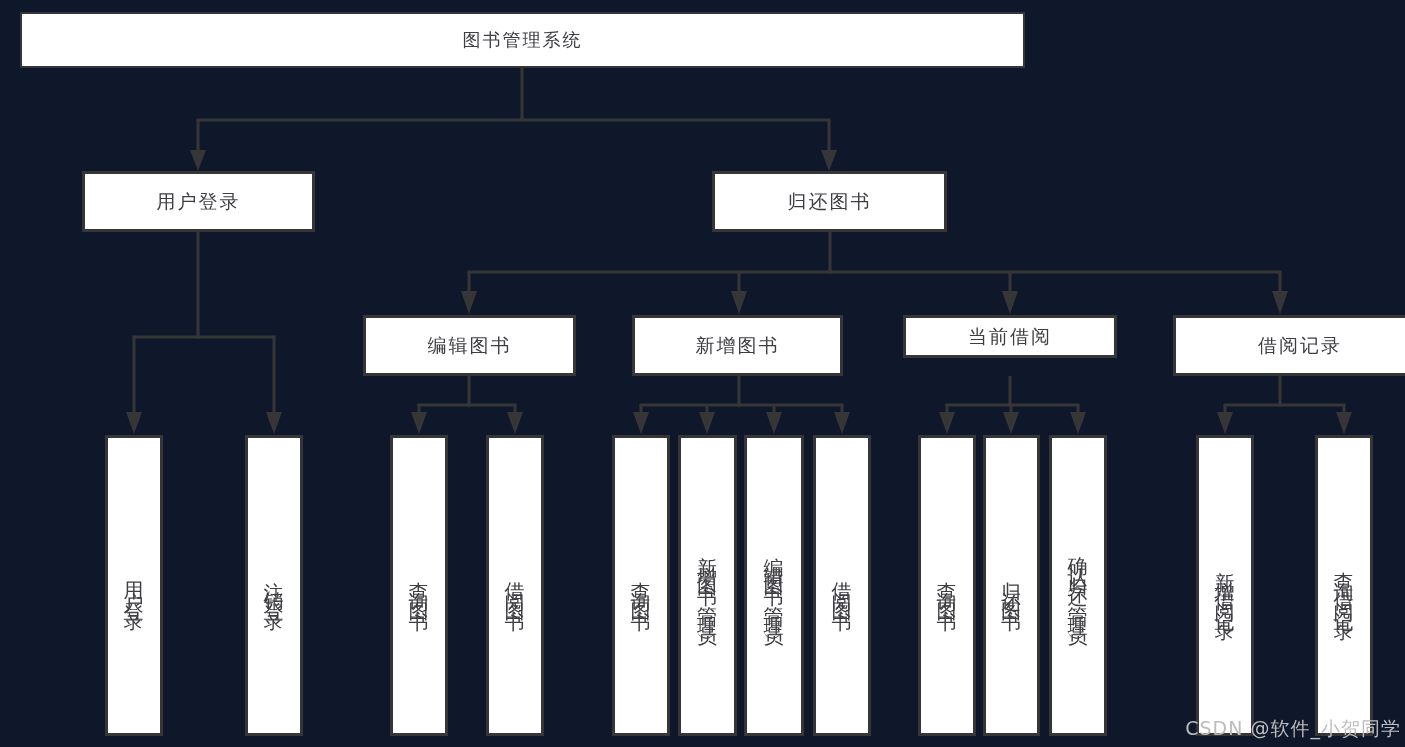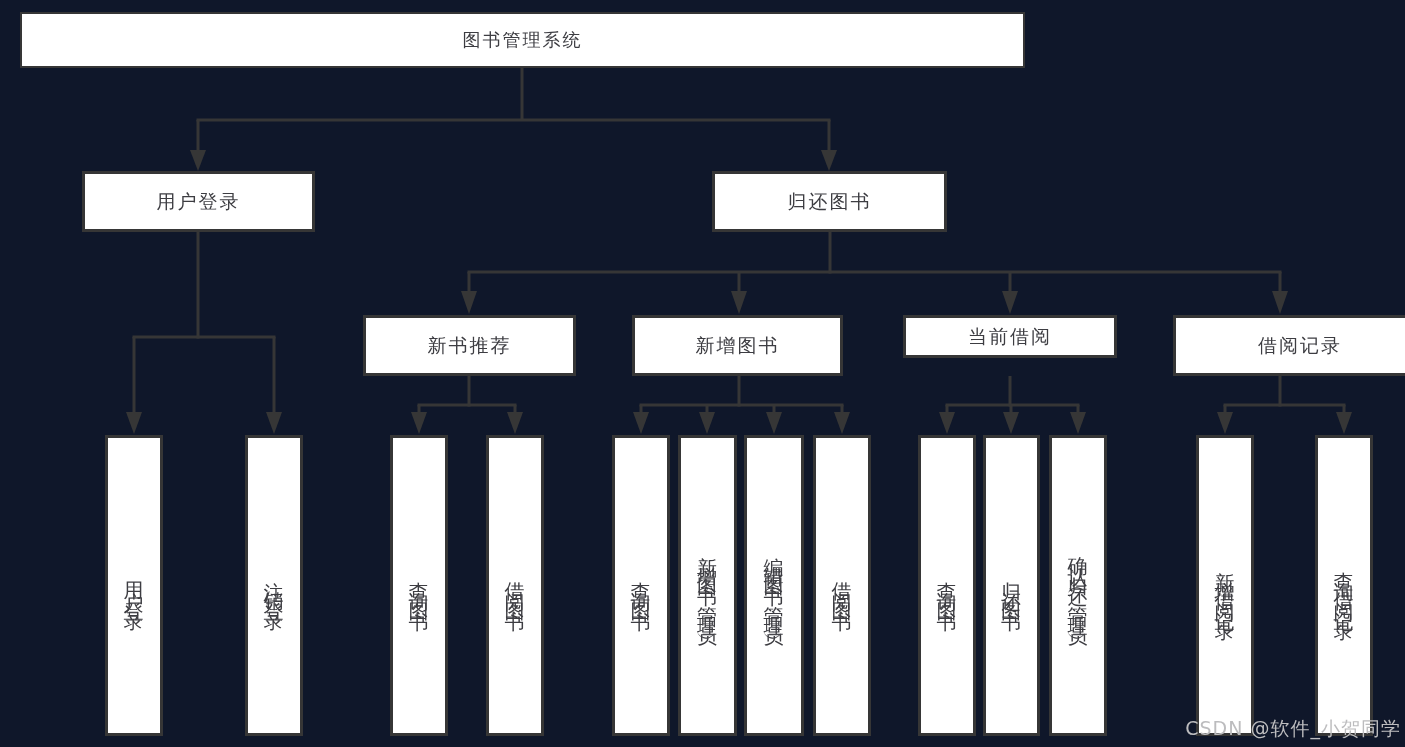--- a/index.html
+++ b/index.html
@@ -104,21 +104,21 @@
       <polygon points="1217,412 1233,412 1225,434"></polygon>
       <polygon points="1336,412 1352,412 1344,434"></polygon>
     </g>
   </svg>
 
   <div class="hnode root" style="left:20px;top:12px;width:1005px;height:56px">图书管理系统</div>
 
   <div class="hnode" style="left:82px;top:171px;width:233px;height:61px">用户登录</div>
   <div class="hnode" style="left:712px;top:171px;width:235px;height:61px">归还图书</div>
 
-  <div class="hnode" style="left:363px;top:315px;width:213px;height:61px">新书推荐</div>
+  <div class="hnode" style="left:363px;top:315px;width:213px;height:61px">编辑图书</div>
   <div class="hnode" style="left:632px;top:315px;width:211px;height:61px">新增图书</div>
   <div class="hnode" style="left:903px;top:315px;width:214px;height:43px">当前借阅</div>
   <div class="hnode" style="left:1173px;top:315px;width:254px;height:61px">借阅记录</div>
 
   <div class="leaf" style="left:105px;top:435px;width:58px;height:301px">
     <span>用户登录</span>
   </div>
   <div class="leaf" style="left:245px;top:435px;width:58px;height:301px">
     <span>注销登录</span>
   </div>

